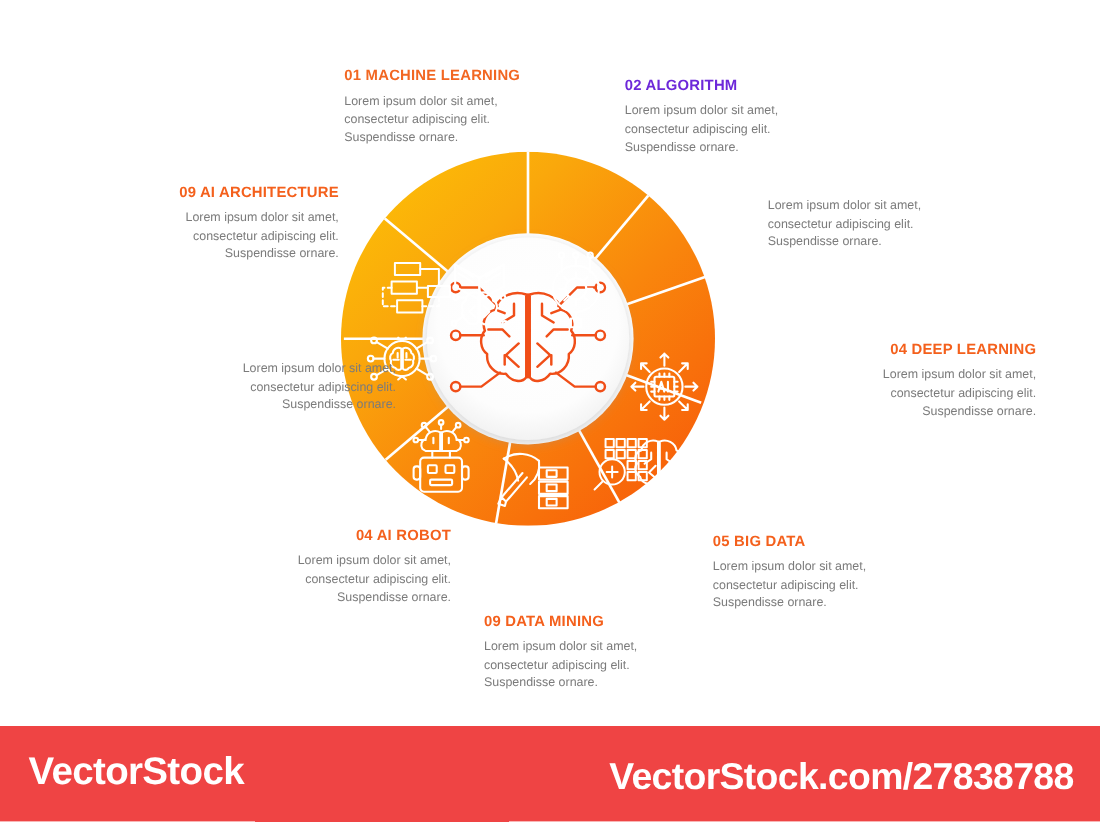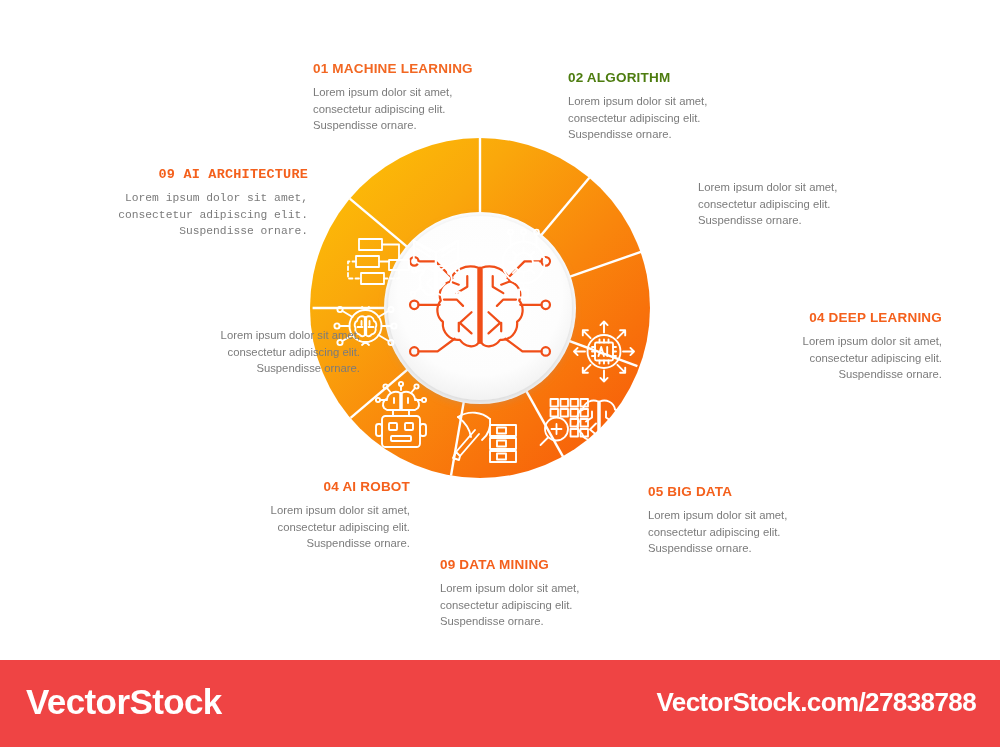--- a/index.html
+++ b/index.html
@@ -62,21 +62,21 @@
 
   
   #item-01 { left: 313px; top: 62px; text-align: left; }
   #item-02 { left: 568px; top: 71px; text-align: left; }
   #item-03 { left: 698px; top: 179px; text-align: left; }
   #item-04 { left: 722px; top: 311px; text-align: right; }
   #item-05 { left: 648px; top: 485px; text-align: left; }
   #item-06 { left: 440px; top: 558px; text-align: left; }
   #item-07 { left: 190px; top: 480px; text-align: right; }
   #item-08 { left: 140px; top: 327px; text-align: right; }
-  #item-09 { left: 88px; top: 168px; text-align: right; font-family: Liberation Mono, monospace; }
+  #item-09 { left: 88px; top: 168px; text-align: right; }
 
   
   #footer {
     position: absolute;
     left: 0;
     top: 660px;
     width: 1000px;
     height: 87px;
     background: #ef4444;
   }
@@ -88,21 +88,21 @@
     font-size: 35px;
     font-weight: bold;
     letter-spacing: -0.6px;
     font-family: "Liberation Sans", sans-serif;
   }
   #footer .url {
     position: absolute;
     right: 24px;
     top: 27px;
     color: #ffffff;
-    font-size: 26px;
+    font-size: 34px;
     font-weight: bold;
     letter-spacing: -0.6px;
     font-family: "Liberation Sans", sans-serif;
   }
 </style>
 </head>
 <body>
 
 <div id="page">
 
@@ -403,21 +403,21 @@
     <div class="item" id="item-01">
       <p class="title" style="color:#F26722">01 MACHINE LEARNING</p>
       <p class="body">
         <span>Lorem ipsum dolor sit amet,</span><br>
         <span>consectetur adipiscing elit.</span><br>
         <span>Suspendisse ornare.</span>
       </p>
     </div>
 
     <div class="item" id="item-02">
-      <p class="title" style="color:#4d7c0f">02 ALGORITHM</p>
+      <p class="title" style="color:#6d28d9">02 ALGORITHM</p>
       <p class="body">
         <span>Lorem ipsum dolor sit amet,</span><br>
         <span>consectetur adipiscing elit.</span><br>
         <span>Suspendisse ornare.</span>
       </p>
     </div>
 
     <div class="item" id="item-03">
       <p class="body">
         <span>Lorem ipsum dolor sit amet,</span><br>

